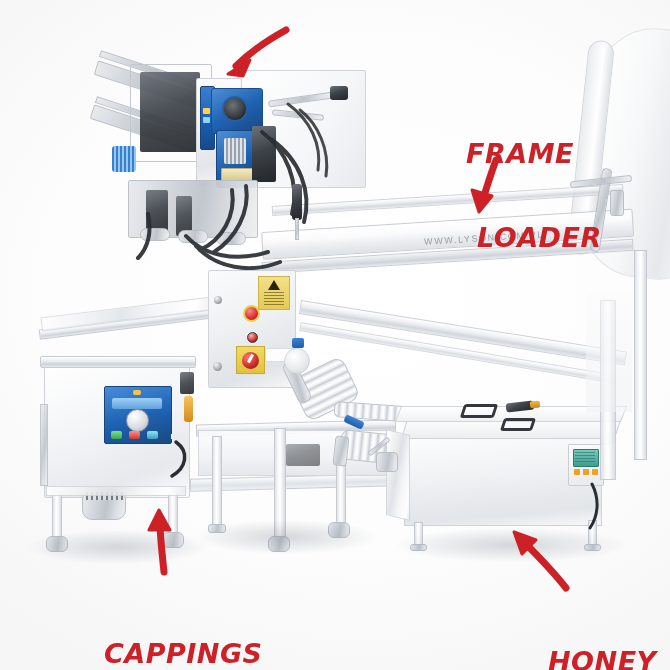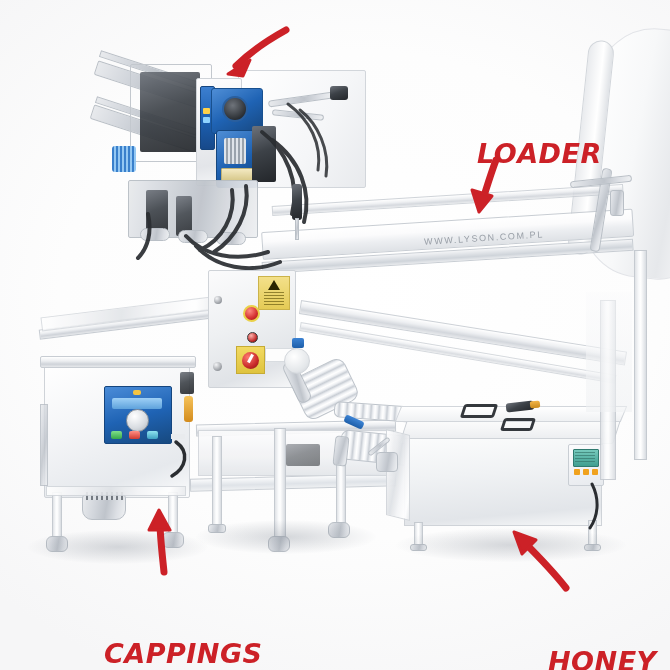--- a/index.html
+++ b/index.html
@@ -358,20 +358,21 @@
   <div class="shadow-soft" style="left:396px;top:528px;width:230px;height:34px;"></div>
 
   <svg class="arrow" style="left:0;top:0;width:670px;height:670px;">
     <g stroke="#cc2127" fill="#cc2127" stroke-linecap="round" stroke-linejoin="round">
       <path d="M286,30 C 268,40 250,52 236,66" stroke-width="7" fill="none"></path>
       <path d="M228,74 L 250,60 L 243,76 Z" stroke-width="3"></path>
     </g>
   </svg>
 
   <div class="annot" style="left:466px;top:84px;font-size:27px;">
+    <span class="l1">Frame</span>
     <span class="l2">Loader</span>
   </div>
   <svg class="arrow" style="left:0;top:0;width:670px;height:670px;">
     <g stroke="#cc2127" fill="#cc2127" stroke-linecap="round" stroke-linejoin="round">
       <path d="M496,160 C 490,176 486,190 482,202" stroke-width="7" fill="none"></path>
       <path d="M479,212 L 472,190 L 492,196 Z" stroke-width="3"></path>
     </g>
   </svg>
 
   <div class="annot" style="left:104px;top:584px;font-size:27px;">

